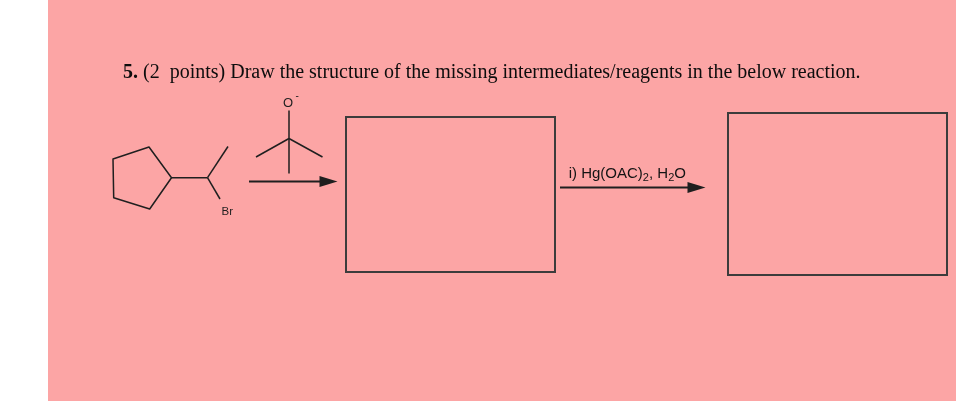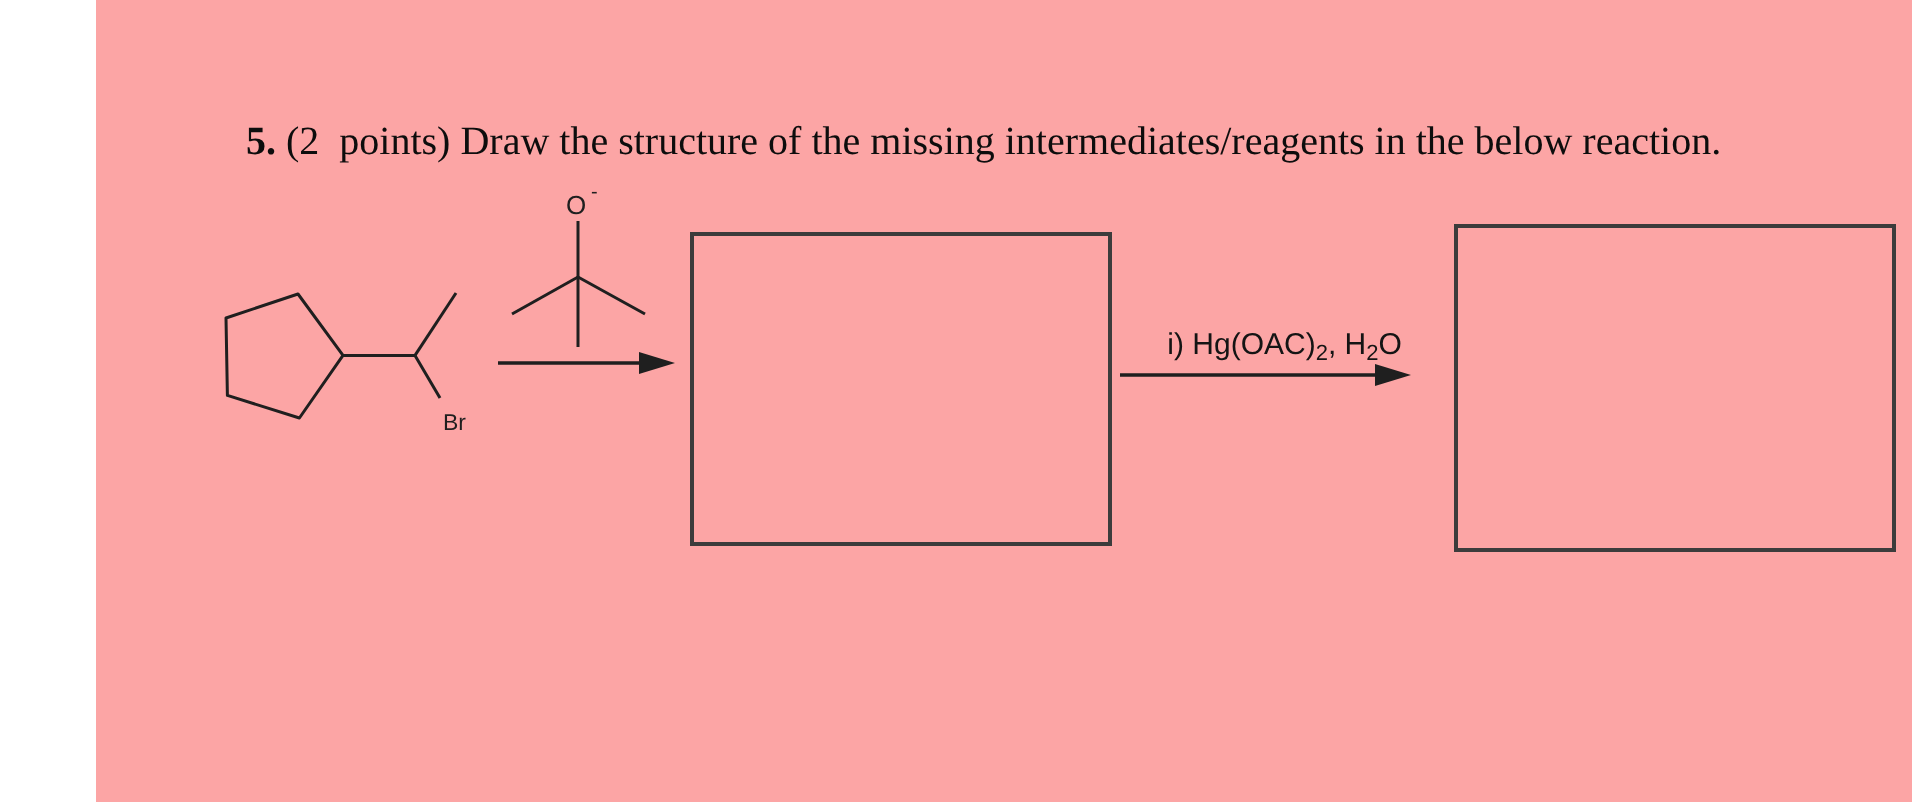--- a/index.html
+++ b/index.html
@@ -31,21 +31,21 @@
     box-sizing: border-box;
   }
   #box1 { left: 297px; top: 116px; width: 211px; height: 157px; }
   #box2 { left: 679px; top: 112px; width: 221px; height: 164px; }
   .reagent-line {
     position: absolute;
     font-size: 15px;
     color: #141414;
     white-space: pre;
   }
-  #step-i  { left: 519px; top: 147px; }
+  #step-i  { left: 504px; top: 147px; }
   #step-ii { left: 523px; top: 192px; }
   .reagent-line sub {
     font-size: 11px;
     line-height: 0;
     vertical-align: -3px;
   }
 </style>
 </head>
 <body>
 

